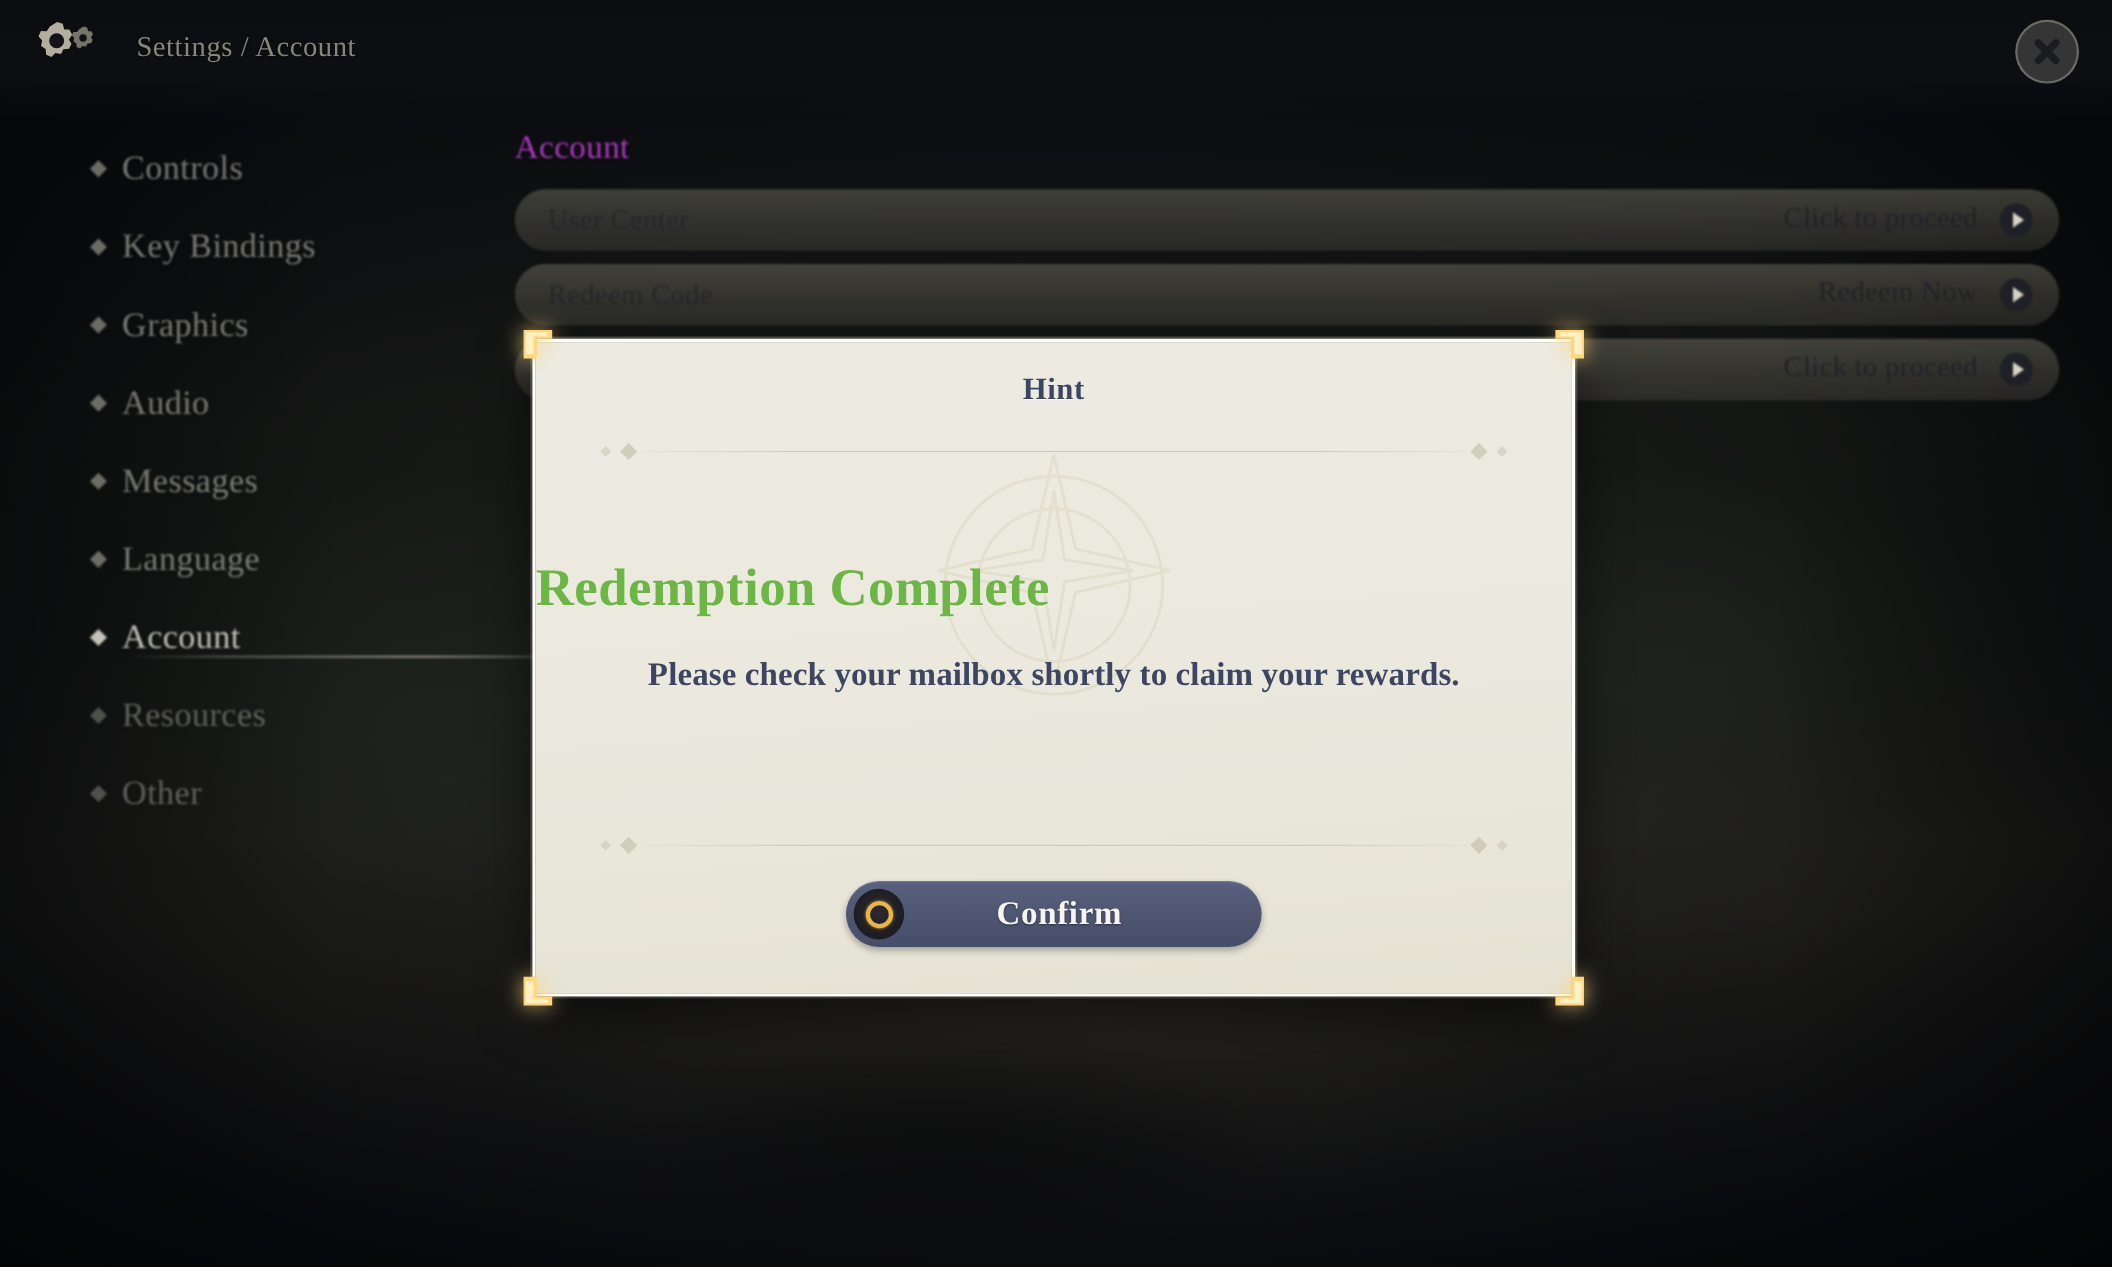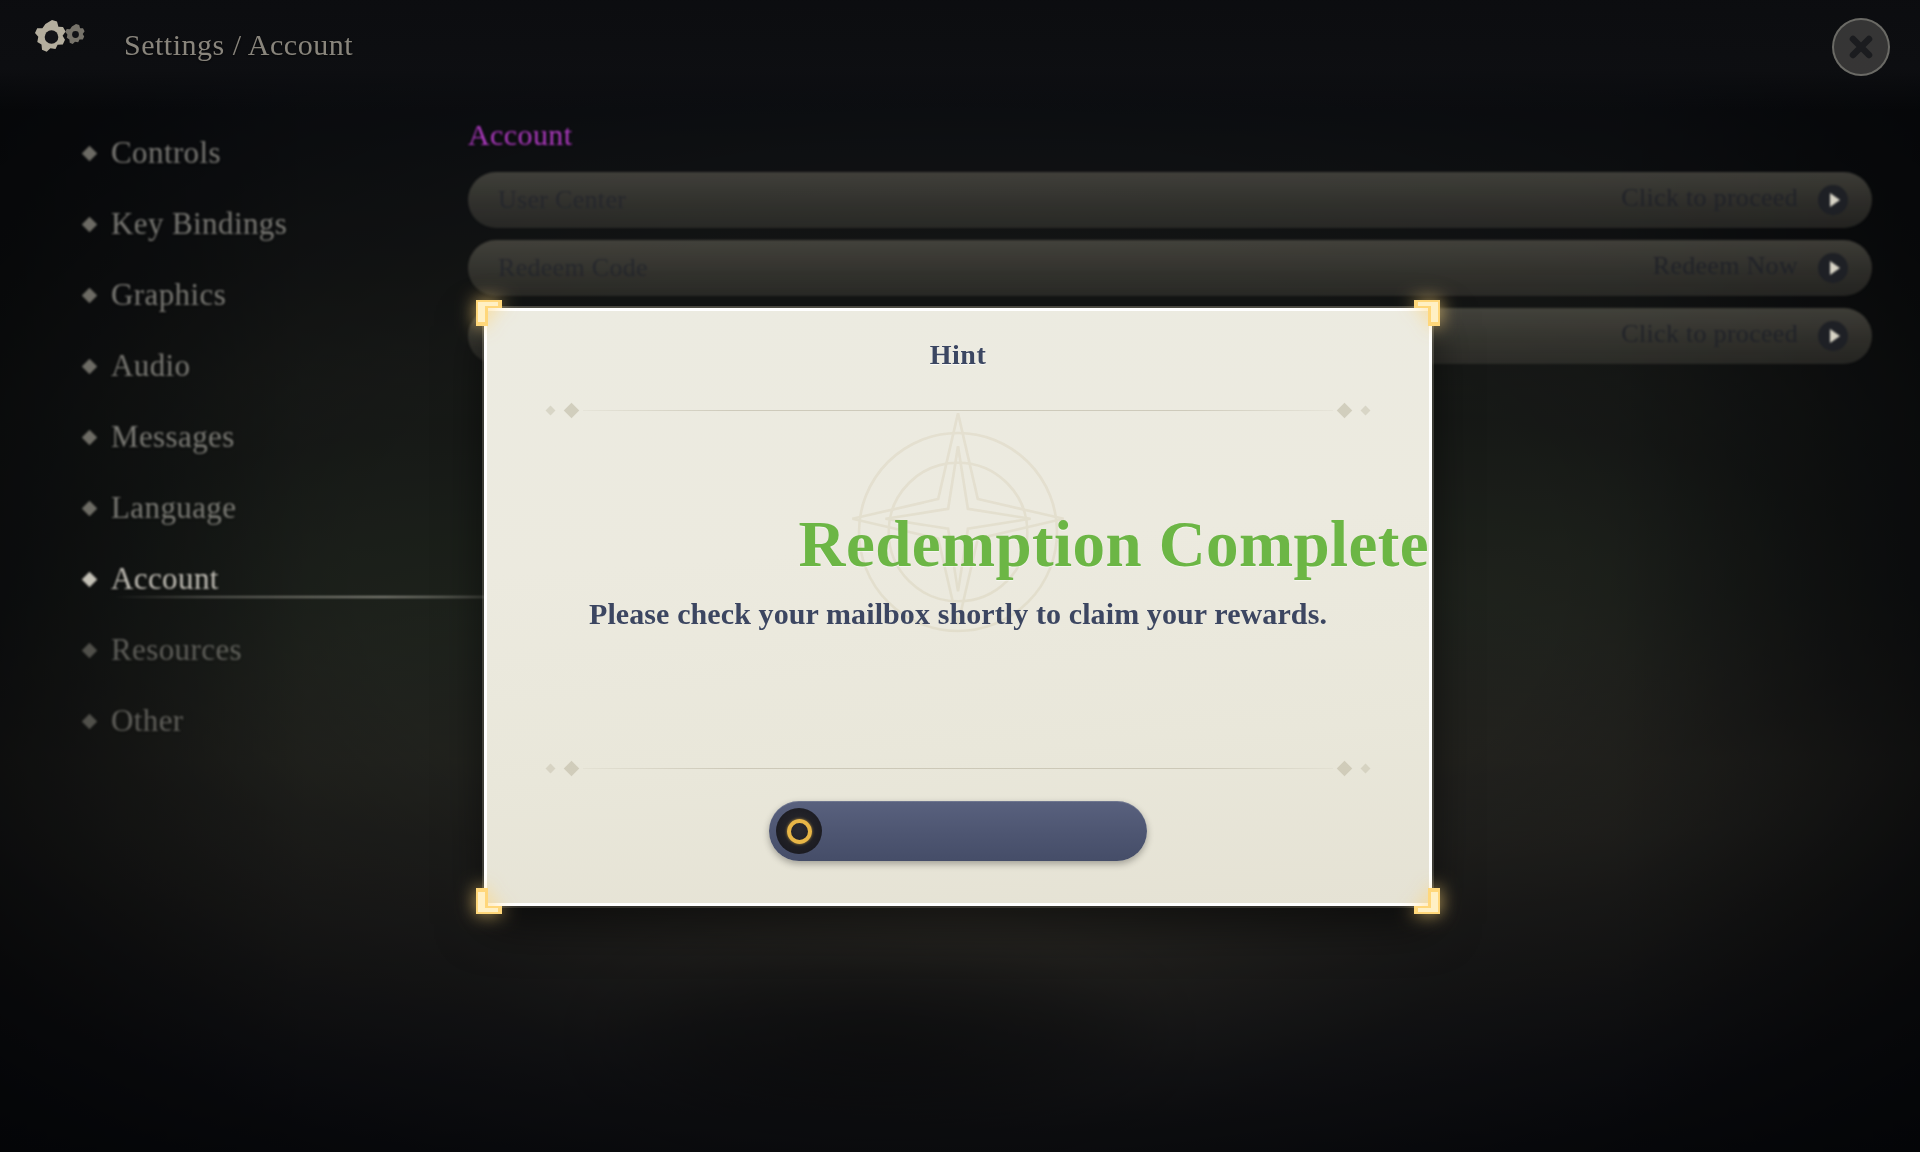--- a/index.html
+++ b/index.html
@@ -55,21 +55,21 @@
   #topbar {
     position:absolute; left:0; top:0; width:1920px; height:110px;
     background:linear-gradient(180deg, rgba(12,13,16,0.96) 0%, rgba(14,15,18,0.90) 62%, rgba(14,15,18,0.0) 100%);
     z-index:6;
   }
   #gear-icon {
     position:absolute; left:26px; top:16px; width:66px; height:62px;
   }
   #breadcrumb {
     position:absolute; left:124px; top:28px;
-    font-size:30px; letter-spacing:0.5px;
+    font-size:26px; letter-spacing:0.5px;
     color:#b9b3a6; opacity:0.72;
     text-shadow:0 1px 2px rgba(0,0,0,0.8);
     white-space:nowrap;
   }
   #close-button {
     position:absolute; right:30px; top:18px;
     width:58px; height:58px; border-radius:50%;
     background:rgba(148,146,138,0.30);
     border:2px solid rgba(182,180,170,0.42);
     display:flex; align-items:center; justify-content:center;
@@ -188,22 +188,22 @@
   }
   .div-dia {
     width:11px; height:11px; flex:0 0 11px; transform:rotate(45deg);
     background:rgba(188,182,160,0.55);
     margin:0 6px;
   }
   .div-dia.sm { width:7px; height:7px; flex:0 0 7px; background:rgba(188,182,160,0.40); }
 
   #dialog-headline {
     position:absolute; left:0; right:0; top:196px;
-    text-align:right;
-    font-size:65px; font-weight:bold;
+    text-align:left;
+    font-size:48px; font-weight:bold;
     color:#6cb645;
     letter-spacing:0.4px;
     text-shadow:0 1px 1px rgba(255,255,255,0.55);
   }
   #dialog-message {
     position:absolute; left:96px; right:96px; top:282px;
     text-align:center;
     font-size:30px; font-weight:bold; line-height:1.42;
     color:#3c4661;
     letter-spacing:0.1px;
@@ -380,20 +380,21 @@
       <span class="div-dia"></span>
       <span class="div-line"></span>
       <span class="div-dia"></span>
       <span class="div-dia sm"></span>
     </div>
 
     <div id="confirm-button">
       <span id="confirm-icon-wrap">
         <span id="confirm-ring"></span>
       </span>
+      <span id="confirm-label">Confirm</span>
     </div>
 
   </div>
 
   <svg class="corner tl" viewBox="0 0 44 44" aria-hidden="true">
     <path d="M4 4 L30 4 L30 12 L16 12 L16 30 L4 30 Z" fill="#ffd77a"></path>
     <path d="M6 6 L26 6 L26 10 L13 10 L13 26 L6 26 Z" fill="#fff0c4"></path>
   </svg>
   <svg class="corner tr" viewBox="0 0 44 44" aria-hidden="true">
     <path d="M4 4 L30 4 L30 12 L16 12 L16 30 L4 30 Z" fill="#ffd77a"></path>

